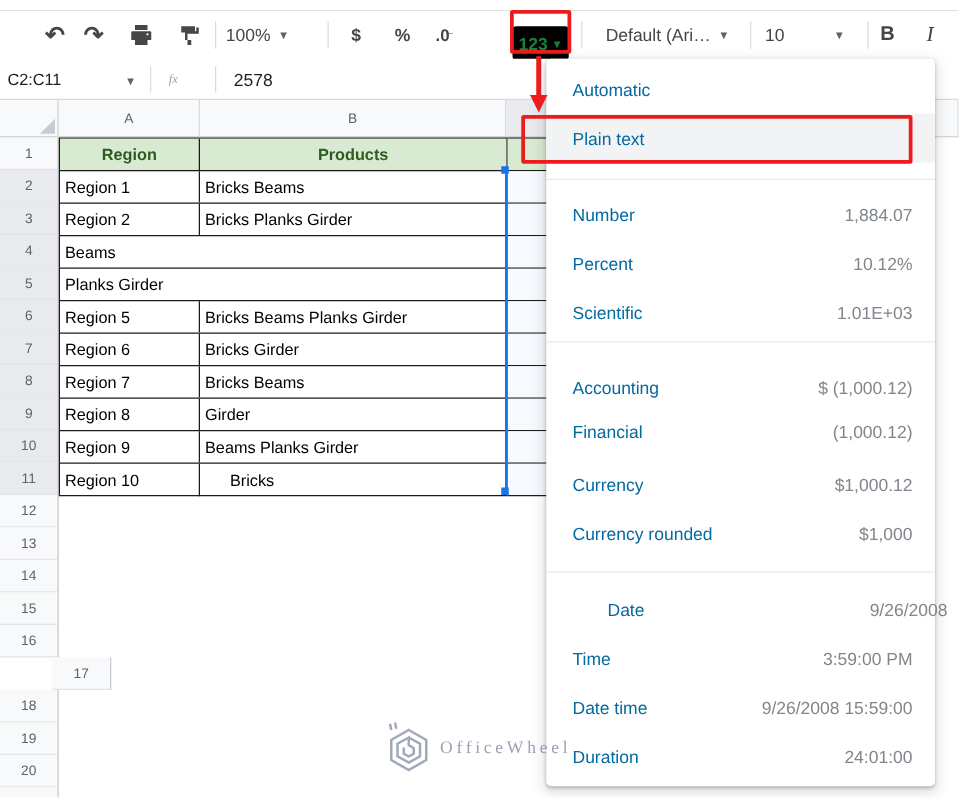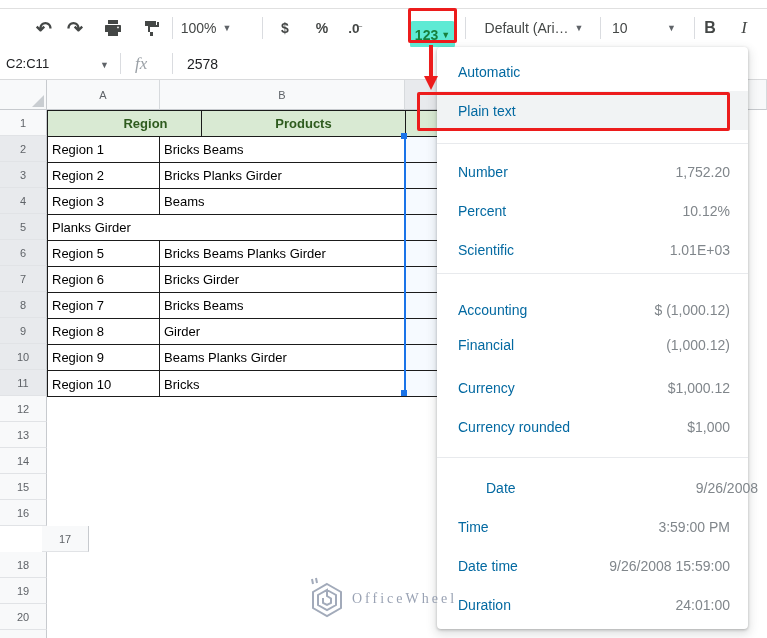--- a/index.html
+++ b/index.html
@@ -10,58 +10,58 @@
   
   .topline { position:absolute; left:0; top:8px; width:767px; height:1px; background:#e0e0e0; }
   .toolbar { position:absolute; left:0; top:9px; width:767px; height:38px; background:#fff; }
   .tb { position:absolute; top:0; height:38px; display:flex; align-items:center; justify-content:center; color:#444746; font-size:14px; }
   .tb-icon svg { display:block; }
   .vdiv { position:absolute; top:8px; width:1px; height:22px; background:#dadce0; }
   .caret { font-size:9px; color:#5f6368; margin-left:6px; }
   .undo-redo { font-size:19px; font-weight:bold; color:#444746; }
   .dec { position:relative; font-weight:bold; font-size:13.5px; color:#444746; }
   .dec .arr { position:absolute; font-size:9px; left:55%; top:11px; font-weight:normal; }
-  .fmt-btn { position:absolute; left:410px; top:12px; width:45px; height:27px; background:#5eead4; border-radius:3px;
+  .fmt-btn { position:absolute; left:410px; top:12px; width:45px; height:27px; background:#000000; border-radius:3px;
              display:flex; align-items:center; justify-content:center; color:#17803d; font-weight:bold; font-size:14px; }
   .fmt-btn .caret { color:#17803d; margin-left:3px; }
   .font-name { color:#444746; font-size:14px; max-width:95px; overflow:hidden; white-space:nowrap; }
   .bold-btn { font-weight:bold; font-size:16px; color:#444746; }
   .italic-btn { font-family:"Liberation Serif", serif; font-style:italic; font-size:17px; color:#444746; }
 
   
   .formula-bar { position:absolute; left:0; top:47px; width:767px; height:33px; background:#fff; border-bottom:1px solid #d9dadc; }
   .name-box { position:absolute; left:6px; top:0; height:33px; display:flex; align-items:center; font-size:13px; color:#202124; }
   .name-caret { position:absolute; left:100px; top:13px; font-size:9px; color:#5f6368; }
   .fb-div1 { position:absolute; left:120px; top:6px; width:1px; height:21px; background:#dadce0; }
-  .fx { position:absolute; left:135px; top:0; height:33px; display:flex; align-items:center; font-family:"Liberation Serif", serif; font-style:italic; font-size:17px; color:#9aa0a6; }
+  .fx { position:absolute; left:135px; top:0; height:33px; display:flex; align-items:center; font-family:"Liberation Serif", serif; font-style:italic; font-size:10px; color:#9aa0a6; }
   .fb-div2 { position:absolute; left:172px; top:6px; width:1px; height:21px; background:#dadce0; }
   .fb-value { position:absolute; left:187px; top:0; height:33px; display:flex; align-items:center; font-size:14px; color:#202124; }
 
   
   .grid { position:absolute; left:0; top:80px; width:767px; height:558px; background:#fff; }
   .corner { position:absolute; left:0; top:0; width:47px; height:30px; background:#f8f9fa; border-right:1px solid #c7cace; border-bottom:1px solid #c7cace; }
   .corner-tri { position:absolute; right:2px; bottom:2px; width:0; height:0; border-left:12px solid transparent; border-bottom:12px solid #c9cdd1; }
   .colhead { position:absolute; top:0; height:30px; background:#f8f9fa; border-bottom:1px solid #c7cace; border-right:1px solid #d7dadd;
              display:flex; align-items:center; justify-content:center; font-size:11px; color:#5f6368; }
   .colhead-a { left:47px; width:113px; }
   .colhead-b { left:160px; width:245px; }
   .colhead-c { left:405px; width:343px; background:#e8eaed; border-bottom:1px solid #c7cace; }
   .colhead-right { left:748px; width:19px; }
   .rowhead { position:absolute; left:0; width:47px; height:26px; background:#f8f9fa; border-right:1px solid #c7cace; border-bottom:1px solid #e1e3e6;
              display:flex; align-items:center; justify-content:center; font-size:11px; color:#5f6368; }
   .rowhead.sel { background:#e8eaed; }
 
   
   .sheet-table { position:absolute; left:47px; top:30px; width:359px; height:287px; border:1px solid #1b1b1b; background:#fff; }
   .trow { position:relative; width:100%; height:26px; border-bottom:1px solid #1b1b1b; display:flex; }
-  .trow:last-child { border-bottom:none; }
+  .trow:last-child { border-bottom:none;gap:20px; }
   .tcell { height:100%; font-size:13px; color:#000; font-weight:500; display:flex; align-items:center; padding-left:4px; overflow:hidden; white-space:nowrap; }
   .tcell.a { width:112px; border-right:1px solid #1b1b1b; }
   .tcell.b { flex:1; }
-  .trow.head { background:#d9ead3;padding-left:42px; }
+  .trow.head { background:#d9ead3; }
   .trow.head .tcell { justify-content:center; padding-left:0; font-weight:bold; color:#2e5b1e; }
 
   
   .c-strip { position:absolute; left:406px; top:30px; width:99px; height:287px; border-top:1px solid #1b1b1b; }
   .c-row { width:100%; height:26px; border-bottom:1px solid #1b1b1b; background:#f6faff; }
   .c-row.head-row { background:#d9ead3; }
   .sel-border { position:absolute; left:404px; top:56px; width:2px; height:260px; background:#1a73e8; z-index:5; }
   .sel-handle { position:absolute; left:401px; width:6px; height:6px; background:#1a73e8; z-index:6; }
 
   
@@ -201,21 +201,20 @@
       </div>
       <div class="trow">
         <div class="tcell a">Region 1</div>
         <div class="tcell b">Bricks Beams</div>
       </div>
       <div class="trow">
         <div class="tcell a">Region 2</div>
         <div class="tcell b">Bricks Planks Girder</div>
       </div>
       <div class="trow">
-        <div class="tcell a">Region 3</div>
         <div class="tcell b">Beams</div>
       </div>
       <div class="trow">
         <div class="tcell b">Planks Girder</div>
       </div>
       <div class="trow">
         <div class="tcell a">Region 5</div>
         <div class="tcell b">Bricks Beams Planks Girder</div>
       </div>
       <div class="trow">
@@ -250,21 +249,21 @@
   <div class="menu">
     <div class="mi" style="top:5px;">
         <span class="lbl">Automatic</span>
       </div>
     <div class="mi hl" style="top:44px;">
         <span class="lbl">Plain text</span>
       </div>
     <div class="mdiv" style="top:96px;"></div>
     <div class="mi" style="top:105px;">
         <span class="lbl">Number</span>
-        <span class="val">1,752.20</span>
+        <span class="val">1,884.07</span>
       </div>
     <div class="mi" style="top:144px;">
         <span class="lbl">Percent</span>
         <span class="val">10.12%</span>
       </div>
     <div class="mi" style="top:183px;">
         <span class="lbl">Scientific</span>
         <span class="val">1.01E+03</span>
       </div>
     <div class="mdiv" style="top:226px;"></div>

